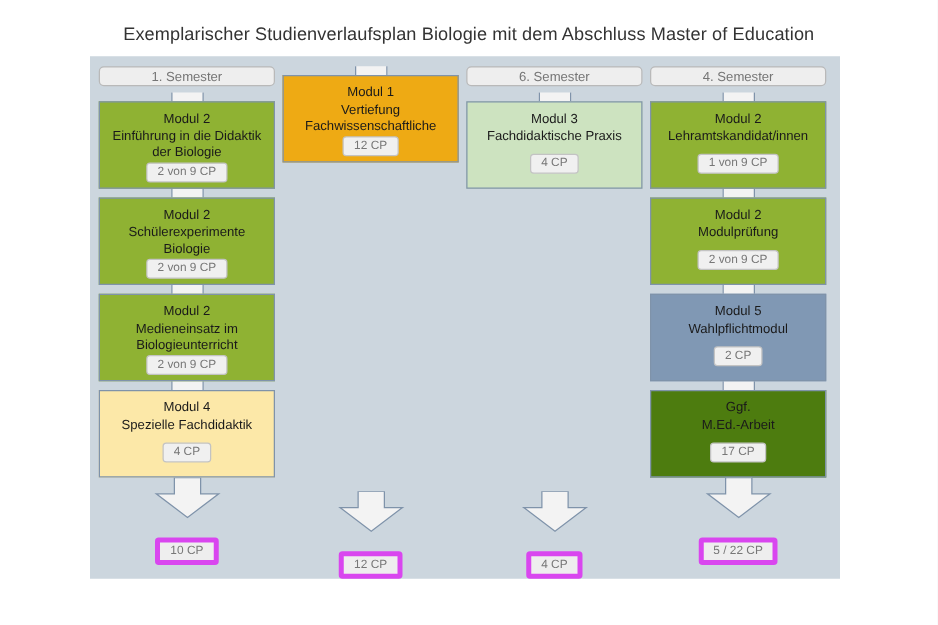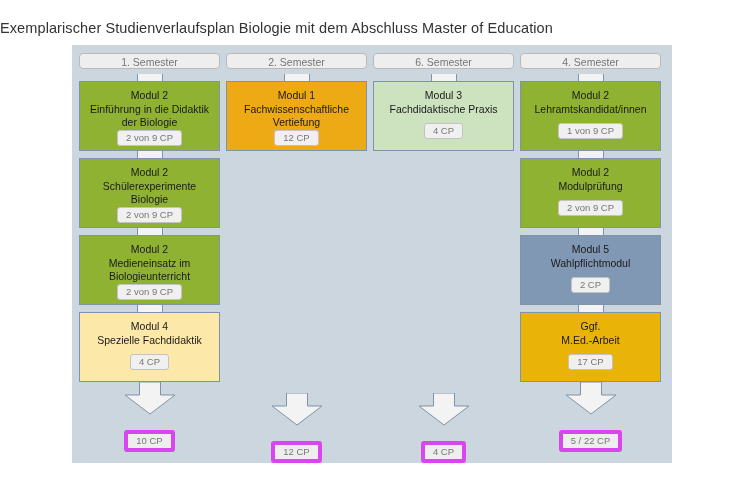--- a/index.html
+++ b/index.html
@@ -21,21 +21,21 @@
     height: 500px;
     background: #ffffff;
   }
 
   
   .title {
     position: absolute;
     left: 0;
     top: 20px;
     width: 750px;
-    text-align: left;
+    text-align: center;
     font-size: 14.5px;
     color: #333333;
     letter-spacing: 0.1px;
     white-space: nowrap;
   }
 
   
   .panel {
     position: absolute;
     left: 72px;
@@ -133,21 +133,21 @@
     padding: 1px 8px 1px 8px;
     white-space: nowrap;
   }
 
   
   .c-green      { background: #8fb233; }
   .c-orange     { background: #eeaa14; }
   .c-lightgreen { background: #cde3c0; }
   .c-bluegray   { background: #8098b4; }
   .c-yellow     { background: #fce8a8; }
-  .c-gray       { background: #eab308; }
+  .c-gray       { background: #4d7c0f; }
 
   
   .h-70 { height: 70px; }
 
   .spacer { flex: 1 1 auto; }
 
   
   .arrow-area {
     position: relative;
     height: 48px;
@@ -242,28 +242,27 @@
           <svg class="arrow" viewBox="0 0 54 34">
             <polygon points="16.5,0 37.5,0 37.5,13 52,13 27,32 2,13 16.5,13" fill="#f3f3f3" stroke="#7f93aa" stroke-width="1"></polygon>
           </svg>
         </div>
         <div class="total-wrap">
           <span class="total">10 CP</span>
         </div>
       </div>
 
       <div class="column">
-        <div class="sem-head">2. Semester</div>
 
         <div class="stub"></div>
         <div class="modbox c-orange h-70">
           <div class="lines">
             <div class="line">Modul 1</div>
+            <div class="line">Vertiefung</div>
             <div class="line">Fachwissenschaftliche</div>
-            <div class="line">Vertiefung</div>
           </div>
           <div class="cp-wrap">
             <span class="cp">12 CP</span>
           </div>
         </div>
 
         <div class="spacer"></div>
 
         <div class="arrow-area">
           <svg class="arrow" viewBox="0 0 54 34">

